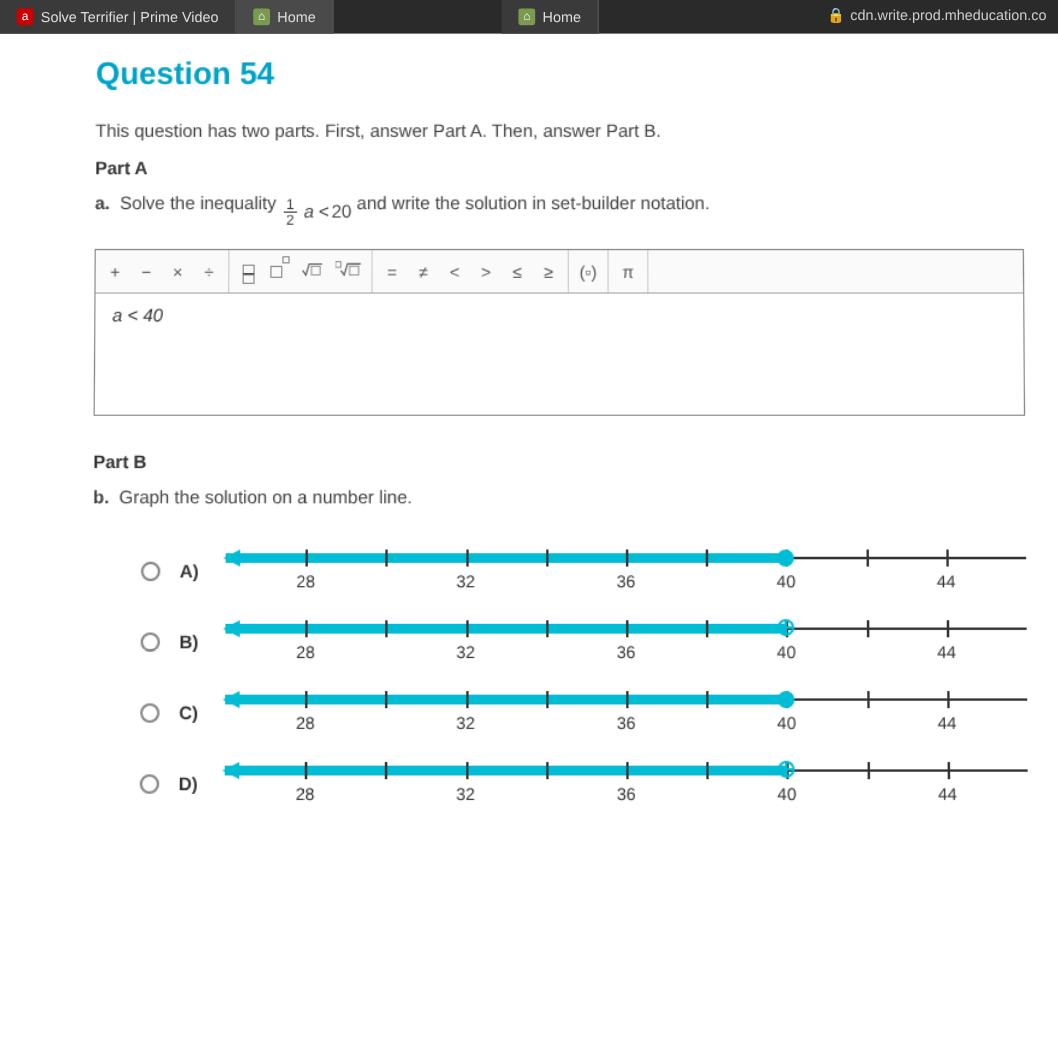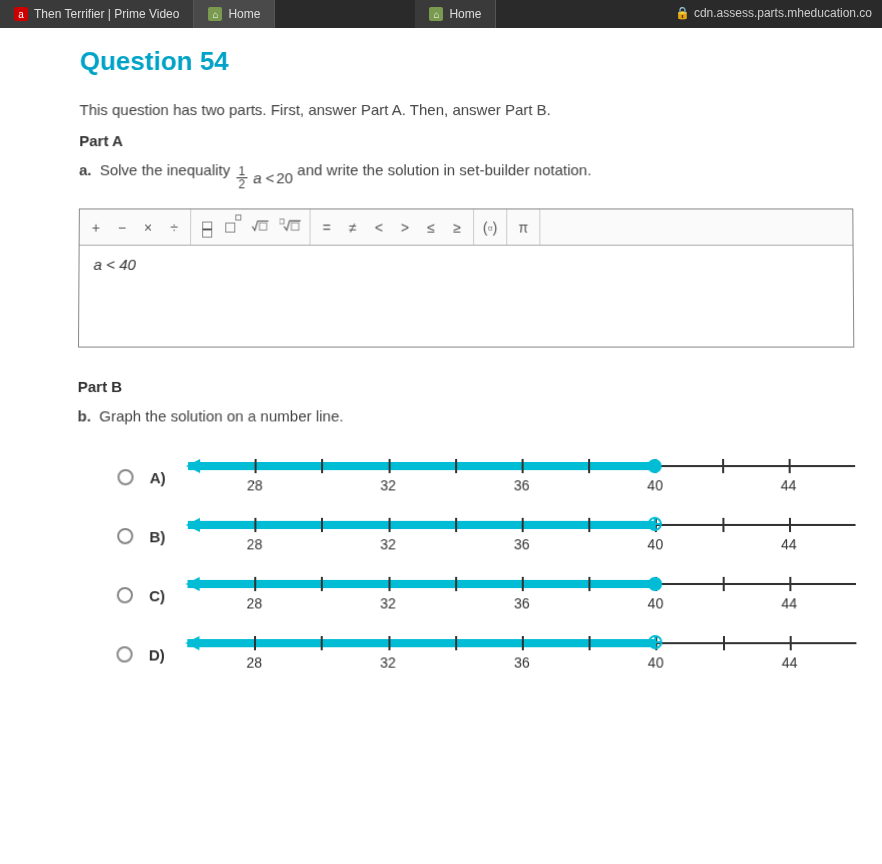--- a/index.html
+++ b/index.html
@@ -221,33 +221,33 @@
 }
 svg.root-icon { width: 18px; height: 14px; }
 svg.nroot-icon { width: 22px; height: 14px; }
 </style>
 </head>
 <body>
 
 <div class="browser-tabs">
   <div class="tab">
     <span class="tab-icon" style="background:#c00;color:#fff;border-radius:2px;">a</span>
-    <span>Then Terrifier | Prime Video</span>
+    <span>Solve Terrifier | Prime Video</span>
   </div>
   <div class="tab active">
     <span class="tab-icon" style="background:#7a9b4f;color:#fff;border-radius:2px;">⌂</span>
     <span>Home</span>
   </div>
   <div class="tab" style="margin-left:140px;">
     <span class="tab-icon" style="background:#7a9b4f;color:#fff;border-radius:2px;">⌂</span>
     <span>Home</span>
   </div>
   <div class="url-bar">
     <span>🔒</span>
-    <span>cdn.assess.parts.mheducation.co</span>
+    <span>cdn.write.prod.mheducation.co</span>
   </div>
 </div>
 
 <div class="content">
 
   <h1 class="question-title">Question 54</h1>
 
   <p class="intro-text">This question has two parts. First, answer Part A. Then, answer Part B.</p>
 
   <p class="part-label">Part A</p>

